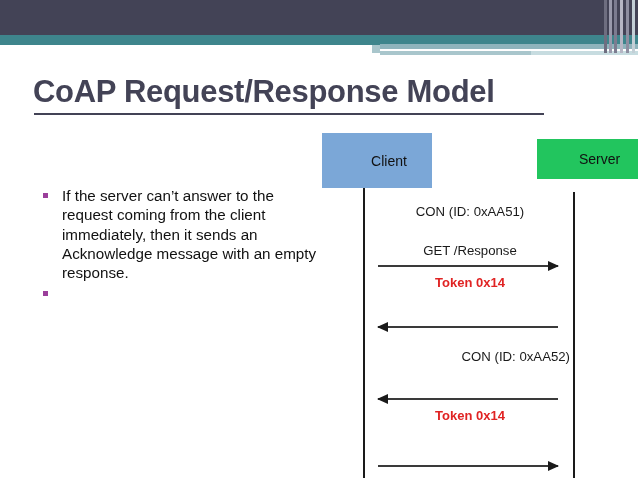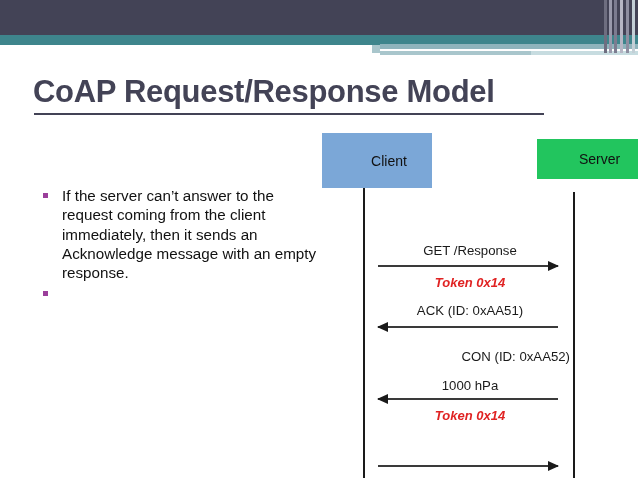--- a/index.html
+++ b/index.html
@@ -161,21 +161,20 @@
     position: absolute;
     left: 370px;
     width: 200px;
     text-align: center;
     font-size: 13.2px;
     color: #1a1a1a;
     white-space: nowrap;
   }
   .msg-label.token {
     color: #E02323;
-    font-style: italic;
     font-weight: bold;
     font-size: 13px;
   }
 
   
   .arrow {
     position: absolute;
     left: 378px;
     width: 180px;
     height: 10px;
@@ -244,40 +243,39 @@
     <div id="client-box" class="node-box">
       <span>Client</span>
     </div>
     <div id="server-box" class="node-box">
       <span>Server</span>
     </div>
 
     <div id="client-lifeline" class="lifeline"></div>
     <div id="server-lifeline" class="lifeline"></div>
 
+    <div class="msg-label" style="top:204px;">CON (ID: 0xAA51)</div>
 
     <div class="msg-label" style="top:243px;">GET /Response</div>
 
     <div class="arrow right" style="top:261px;">
       <div class="shaft"></div>
       <div class="head"></div>
     </div>
 
     <div class="msg-label token" style="top:275px;">Token 0x14</div>
 
-    <div class="msg-label" style="top:303px;">ACK (ID: 0xAA51)</div>
 
     <div class="arrow left" style="top:322px;">
       <div class="shaft"></div>
       <div class="head"></div>
     </div>
 
     <div class="msg-label" style="top:349px;text-align:right;">CON (ID: 0xAA52)</div>
 
-    <div class="msg-label" style="top:378px;">1000 hPa</div>
 
     <div class="arrow left" style="top:394px;">
       <div class="shaft"></div>
       <div class="head"></div>
     </div>
 
     <div class="msg-label token" style="top:408px;">Token 0x14</div>
 
 
     <div class="arrow right" style="top:461px;">

